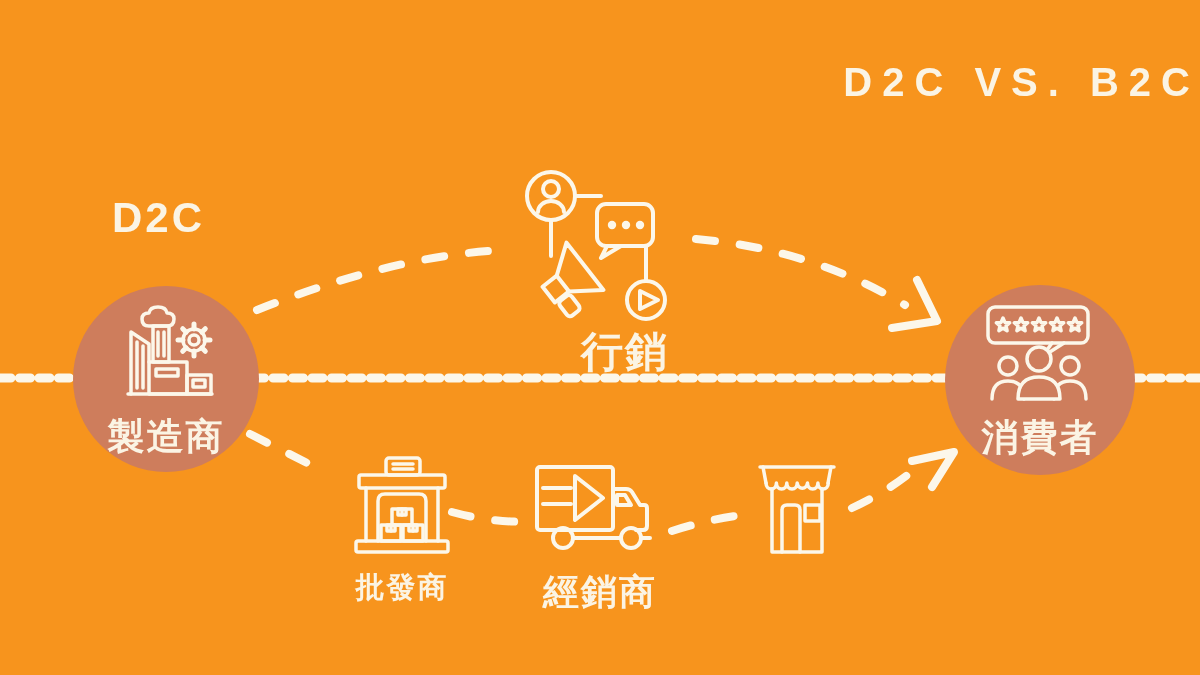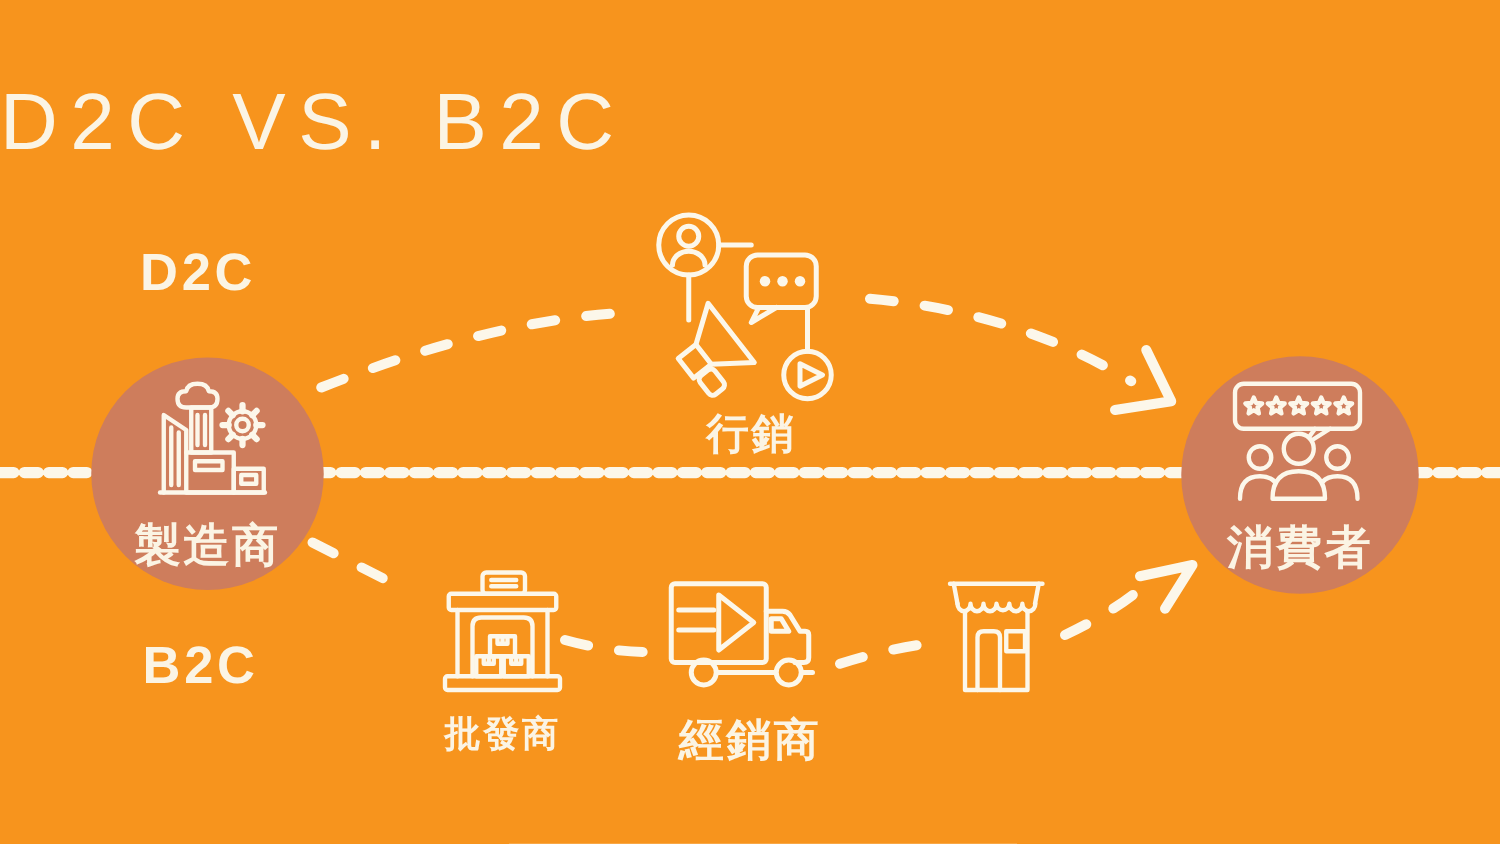--- a/index.html
+++ b/index.html
@@ -4,22 +4,22 @@
 <style>
   html,body{margin:0;padding:0;}
   #canvas{
     position:relative;width:1200px;height:675px;overflow:hidden;
     background:#F7941D;
     font-family:"Liberation Sans","DejaVu Sans",sans-serif;
     color:#FBF4E4;
   }
   .abs{position:absolute;}
   #title{
-    left:0;top:60px;width:1200px;text-align:left;
-    font-size:64px;font-weight:400;letter-spacing:10px;z-index:3;
+    left:0;top:60px;width:1200px;text-align:right;
+    font-size:40px;font-weight:700;letter-spacing:10px;z-index:3;
   }
   .side-label{
     font-size:42px;font-weight:700;letter-spacing:3px;z-index:3;text-align:center;
   }
   #d2c-label{left:112px;top:194px;}
   #b2c-label{left:114px;top:508px;}
   .node-circle{
     background:#CE7D5C;border-radius:50%;z-index:2;
   }
   #manufacturer-circle{left:73px;top:286px;width:186px;height:186px;}
@@ -49,21 +49,20 @@
       <path d="M452 512 Q 495 524 536 521" stroke-width="8" stroke-dasharray="19 25"></path>
       <path d="M672 531 Q 710 519 742 515" stroke-width="8" stroke-dasharray="19 25"></path>
       <path d="M852 508 Q 892 489 916 468" stroke-width="8" stroke-dasharray="19 25"></path>
       <path d="M912 461 L954 452 L932 487" stroke-width="8"></path>
     </g>
   </svg>
 
   <div id="title" class="abs">D2C VS. B2C</div>
 
   <div id="d2c-label" class="abs side-label">D2C</div>
-  <div id="b2c-label" class="abs side-label">B2C</div>
 
   <div id="manufacturer-circle" class="abs node-circle"></div>
   <svg class="abs icon" style="left:116px;top:300px" width="100" height="100" viewBox="0 0 100 100">
     <g class="stroke">
       <path d="M33 26 q-7 0 -7 -7 q0 -6 7 -6 q1 -6 9 -6 q8 0 9 6 q7 0 7 6 q0 7 -7 7 Z"></path>
       <rect x="37" y="26" width="16" height="36"></rect>
       <path d="M42 32 V56 M48 32 V56"></path>
       <circle cx="78" cy="40" r="11"></circle>
       <circle cx="78" cy="40" r="5"></circle>
       <path d="M89 40 h5 M78 51 v5 M67 40 h-5 M78 29 v-5 M85.8 47.8 l3.5 3.5 M70.2 47.8 l-3.5 3.5 M70.2 32.2 l-3.5 -3.5 M85.8 32.2 l3.5 -3.5" stroke-width="5"></path>
@@ -114,21 +113,21 @@
       <circle class="fillw" cx="125" cy="65" r="4.2"></circle>
       <g transform="rotate(-38 55 118)">
         <path d="M28 108 H46 L74 88 V148 L46 128 H28 Z"></path>
         <path d="M46 108 V128"></path>
         <rect x="30" y="130" width="15" height="19" rx="4"></rect>
       </g>
       <circle cx="131" cy="140" r="19"></circle>
       <path d="M125 131 L143 140 L125 149 Z"></path>
     </g>
   </svg>
-  <div class="abs node-label" style="left:516px;top:324px;width:170px;font-size:34px">行銷</div>
+  <div class="abs node-label" style="left:540px;top:324px;width:170px;font-size:42px">行銷</div>
 
   <svg class="abs icon" style="left:352px;top:456px" width="100" height="100" viewBox="0 0 100 100">
     <g class="stroke">
       <rect x="34" y="2" width="34" height="17" rx="3"></rect>
       <path d="M41 8 H61 M41 13 H61"></path>
       <rect x="7" y="19" width="86" height="13" rx="2"></rect>
       <path d="M14 32 V85 M86 32 V85"></path>
       <rect x="4" y="85" width="92" height="11" rx="2"></rect>
       <path d="M26 85 V45 q0 -7 7 -7 h34 q7 0 7 7 v40"></path>
       <rect x="40" y="53" width="20" height="16"></rect>

